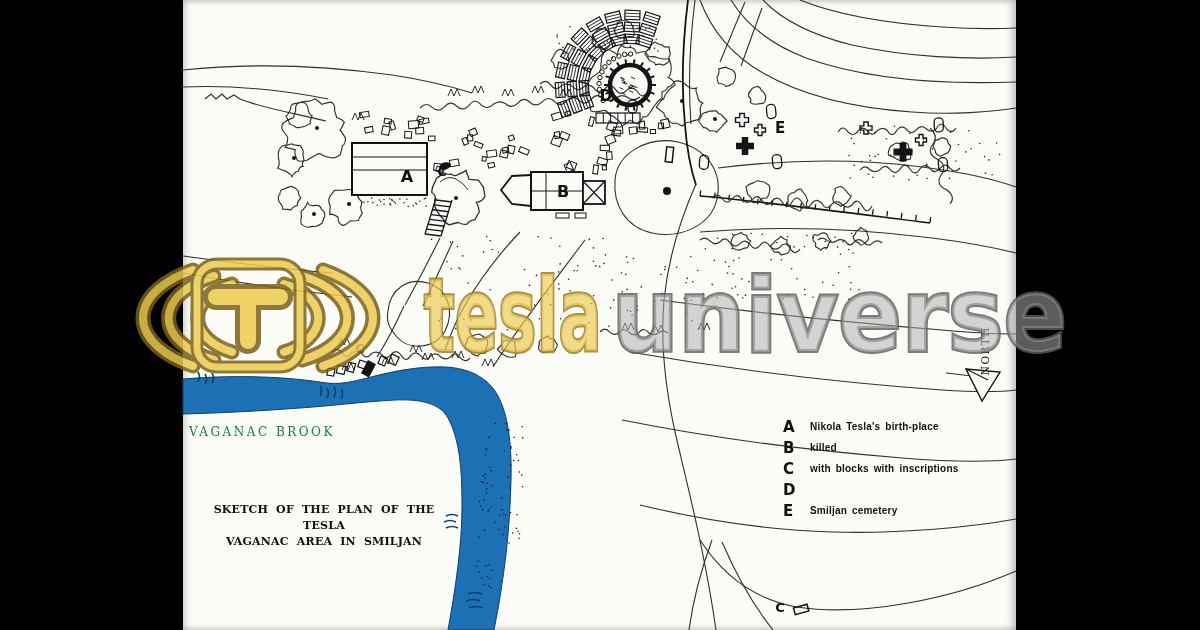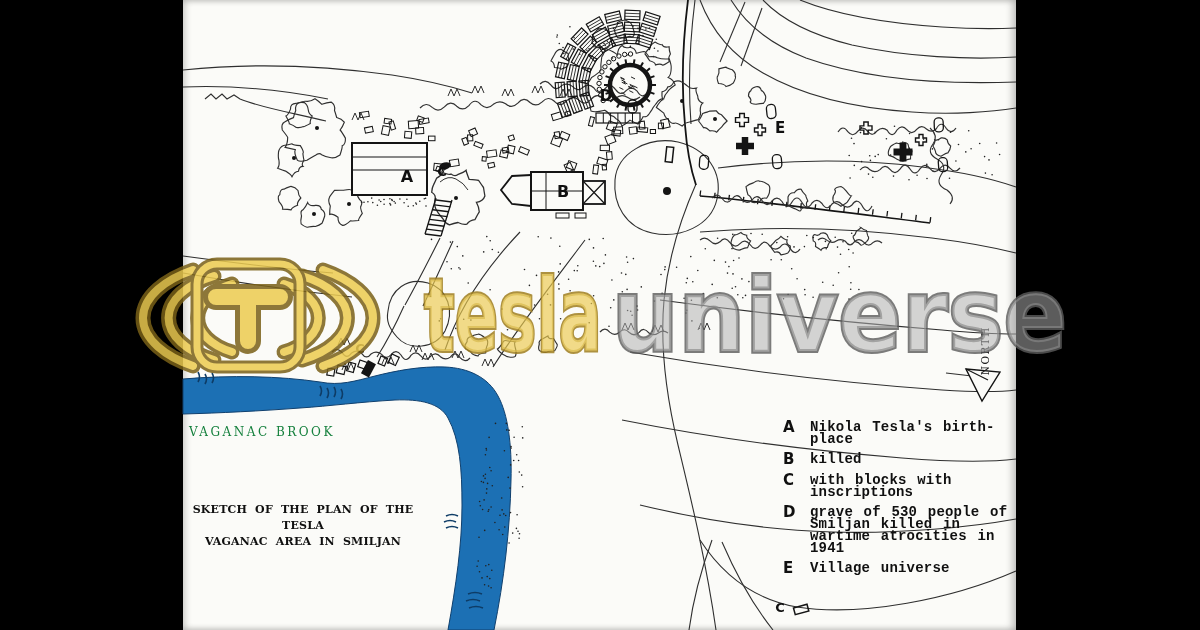--- a/index.html
+++ b/index.html
@@ -7,23 +7,23 @@
          font-family:"DejaVu Sans",sans-serif;}
   .page{position:absolute;left:183px;top:0;width:833px;height:630px;background:#fbfbf8;
         box-shadow:inset -4px 0 7px rgba(0,0,0,.22), inset 3px 0 6px rgba(0,0,0,.16);}
   svg.layer{position:absolute;left:0;top:0;pointer-events:none;}
   .marker{position:absolute;color:#101010;font-weight:bold;
           font-family:"DejaVu Sans",sans-serif;transform:translate(-50%,-50%);}
   .legend{position:absolute;left:783px;top:421px;width:252px;}
   .legend-row{display:flex;margin-bottom:8px;align-items:flex-start;}
   .legend-key{width:27px;flex:0 0 27px;font-family:"DejaVu Sans",sans-serif;
               font-weight:bold;font-size:15px;color:#101010;line-height:13px;}
-  .legend-text{font-family:Liberation Mono, monospace;font-weight:bold;font-size:14px;
+  .legend-text{font-family:Liberation Sans, sans-serif;font-weight:bold;font-size:10px;
                color:#101010;line-height:12px;letter-spacing:.2px;word-spacing:2px;}
-  .caption{position:absolute;left:183px;top:502px;width:240px;text-align:center;
+  .caption{position:absolute;left:204px;top:502px;width:240px;text-align:center;
            font-family:"DejaVu Serif",serif;font-weight:bold;font-size:11px;color:#101010;
            line-height:16px;word-spacing:4px;letter-spacing:.2px;}
   .brook-label{position:absolute;left:189px;top:425px;font-family:"DejaVu Serif",serif;
                font-size:12px;color:#15803d;letter-spacing:2.5px;}
   .north-label{position:absolute;left:979px;top:326px;font-family:"DejaVu Serif",serif;
                font-size:10.5px;color:#222;letter-spacing:1.5px;
                writing-mode:vertical-rl;transform:rotate(180deg);}
 </style>
 </head>
 <body>
@@ -754,29 +754,25 @@
         </div>
       </div>
       <div class="legend-row">
         <div class="legend-key">C</div>
         <div class="legend-text">
           <div>with blocks with inscriptions</div>
         </div>
       </div>
       <div class="legend-row">
         <div class="legend-key">D</div>
-        <div class="legend-text">
-          <div>grave of 530 people of Smiljan killed in</div>
-          <div>wartime atrocities in 1941</div>
-        </div>
       </div>
       <div class="legend-row">
         <div class="legend-key">E</div>
         <div class="legend-text">
-          <div>Village universe</div>
+          <div>Smiljan cemetery</div>
         </div>
       </div>
     </div>
 
   <svg class="layer" width="1200" height="630" viewBox="0 0 1200 630">
     <g opacity="0.85">
 
       <g stroke-linecap="round" fill="none">
         <path d="M193,270 A114,58 0 0,0 193,366" stroke="#7a6118" stroke-width="15"></path>
         <path d="M214,276 A88,48 0 0,0 214,360" stroke="#7a6118" stroke-width="15"></path>

